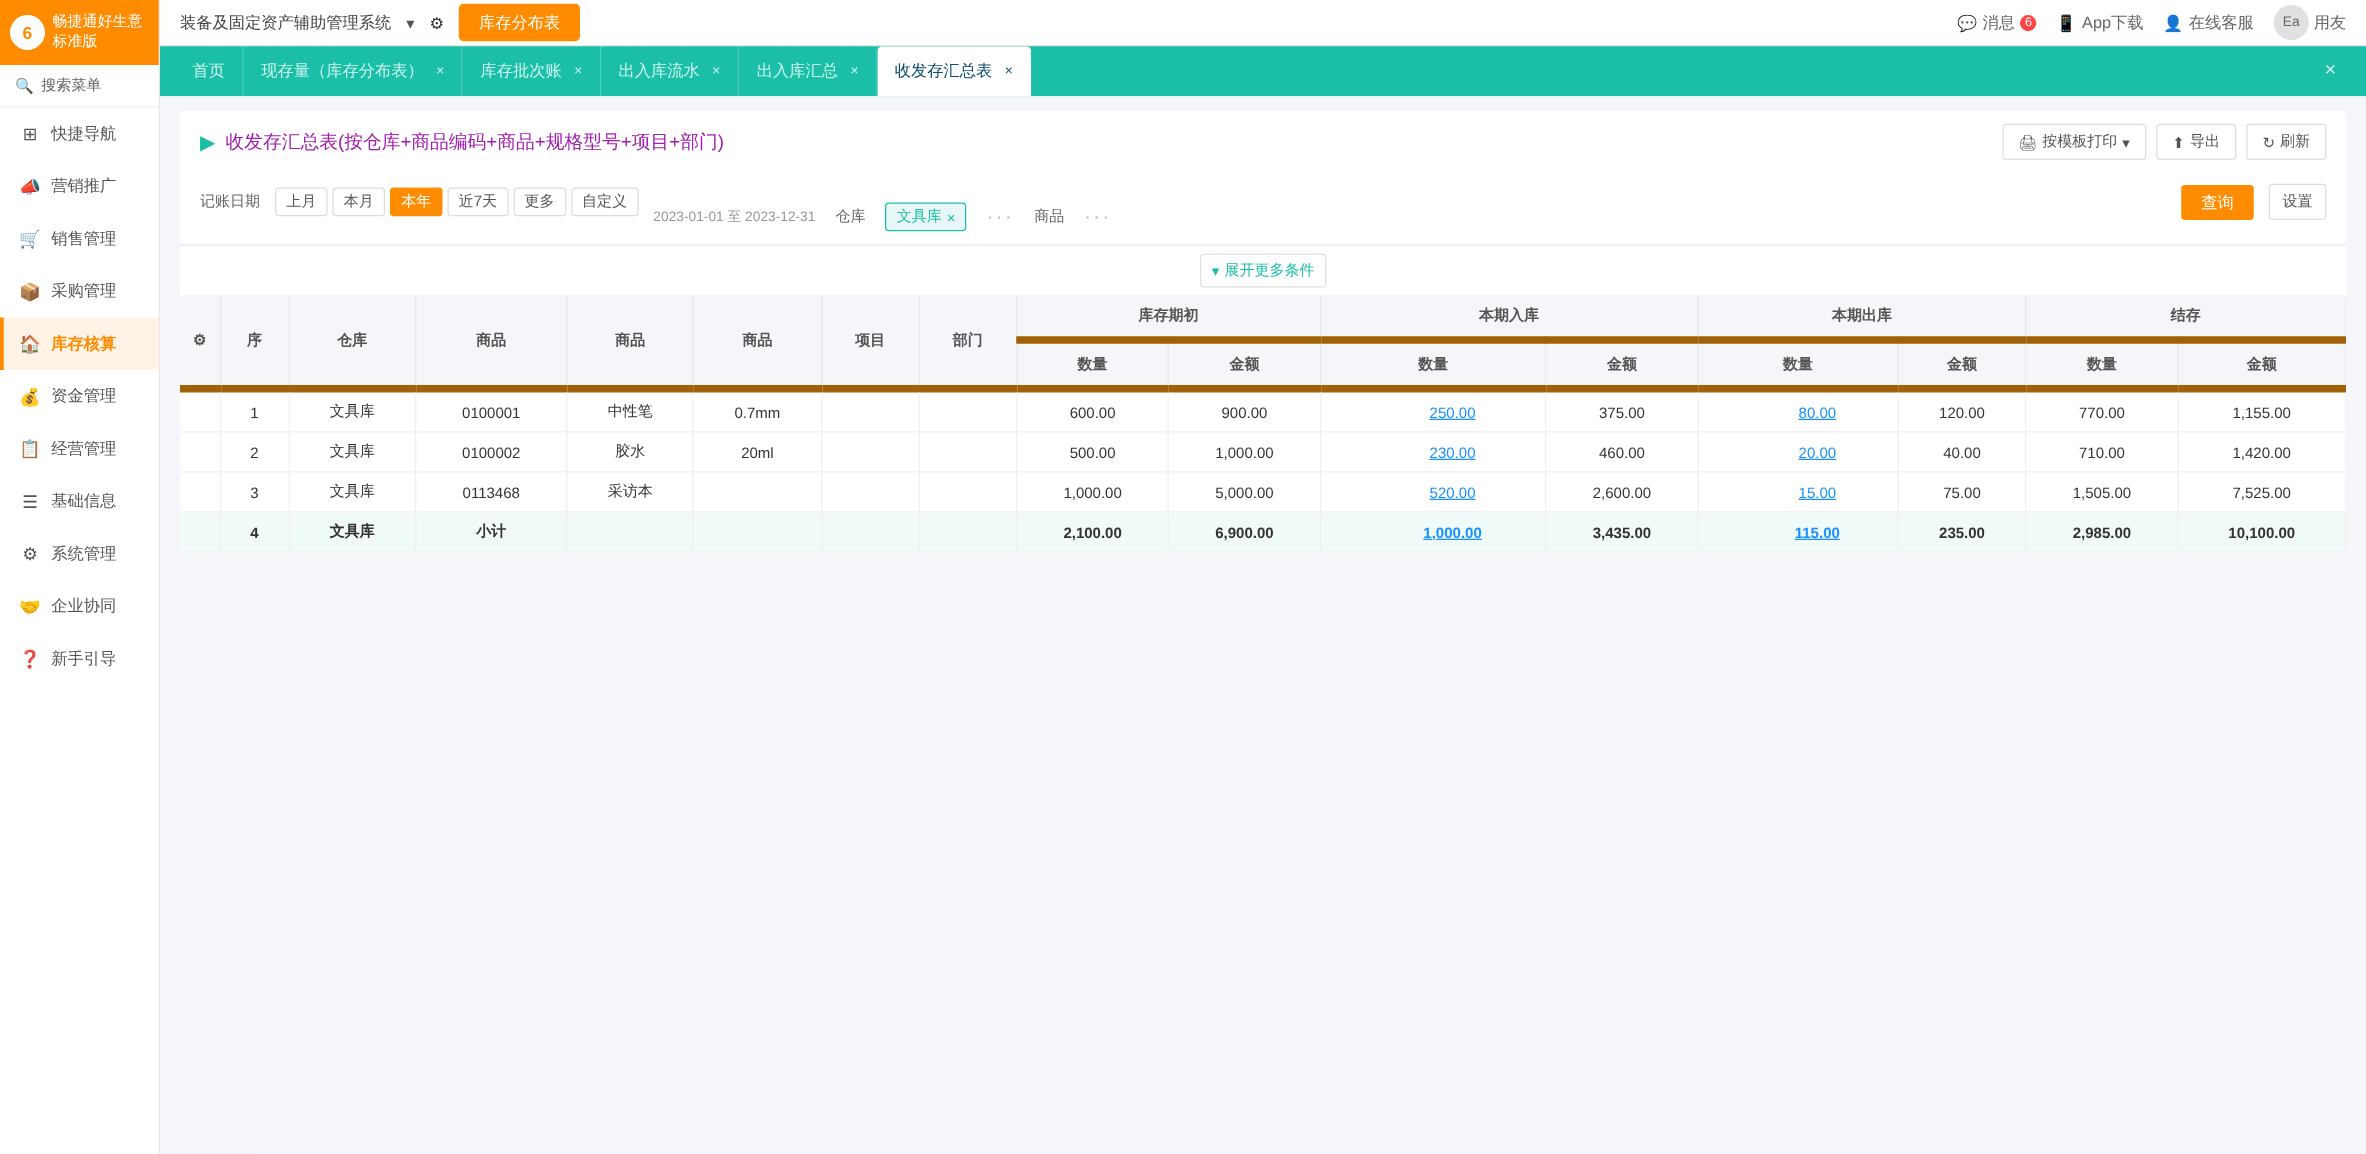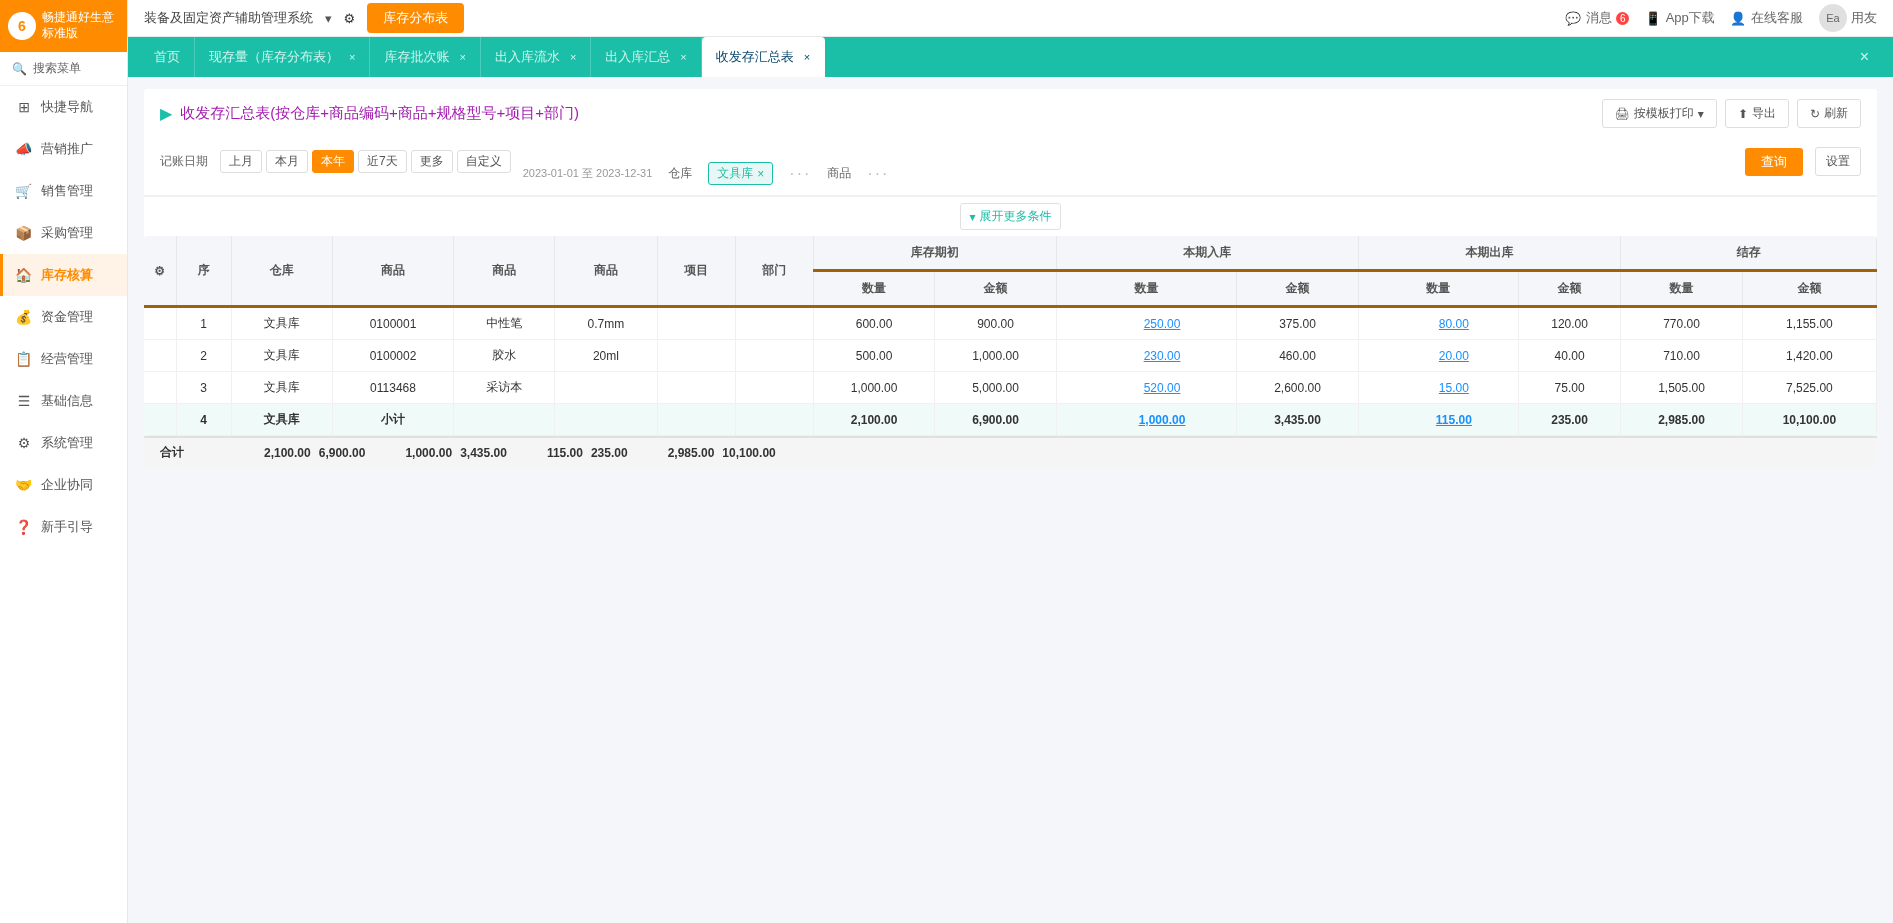--- a/index.html
+++ b/index.html
@@ -49,21 +49,21 @@
     .filter-dots { color: #bbb; cursor: pointer; font-size: 16px; letter-spacing: 2px; }
     .expand-btn { display: flex; align-items: center; gap: 4px; color: #1bbfa7; cursor: pointer; font-size: 12px; padding: 4px 8px; border: 1px solid #e0e0e0; border-radius: 3px; }
     .action-btn { display: flex; align-items: center; gap: 4px; padding: 5px 12px; border: 1px solid #ddd; border-radius: 3px; cursor: pointer; background: #fff; font-size: 12px; color: #555; }
     .query-btn { background: #ff8c00; color: #fff; border: none; padding: 5px 16px; border-radius: 3px; cursor: pointer; font-size: 13px; }
     .settings-btn { background: #fff; color: #555; border: 1px solid #ddd; padding: 5px 10px; border-radius: 3px; cursor: pointer; font-size: 12px; }
 
     
     .table-wrap { background: #fff; border-radius: 4px; overflow: hidden; }
     table { width: 100%; border-collapse: collapse; font-size: 12px; }
     thead tr { background: #f5f6fa; }
-    th { padding: 8px 8px; text-align: center; color: #555; font-weight: 600; border-bottom: 3px solid #a16207; border-right: 1px solid #e8e8e8; white-space: nowrap; font-size: 12px; }
+    th { padding: 8px 8px; text-align: center; color: #555; font-weight: 600; border-bottom: 6px solid #a16207; border-right: 1px solid #e8e8e8; white-space: nowrap; font-size: 12px; }
     td { padding: 7px 8px; text-align: center; border-bottom: 1px solid #f0f0f0; border-right: 1px solid #f0f0f0; color: #333; white-space: nowrap; }
     .subtotal-row td { background: #f0faf8; font-weight: bold; }
     .link-text { color: #1890ff; text-decoration: underline; cursor: pointer; margin-left: 31px; }
     .settings-col { width: 32px; }
     .gear-th { background: #f5f6fa; }
 
     
     .bottom-bar { background: #f5f5f5; border-top: 2px solid #e0e0e0; padding: 6px 16px; display: flex; align-items: center; font-size: 12px; font-weight: bold; color: #333; }
     .bottom-bar-label { margin-right: 20px; }
 
@@ -359,26 +359,14 @@
               <td><span class="link-text">115.00</span></td>
               <td>235.00</td>
               <td>2,985.00</td>
               <td>10,100.00</td>
             </tr>
           </tbody>
         </table>
       </div>
     </div>
 
-    <div class="bottom-bar" style="margin-top:auto; position:sticky; bottom:0; background:#f5f5f5;">
-      <span class="bottom-bar-label">合计</span>
-      <span style="margin-right:60px;"></span>
-      <span style="margin-right:8px;">2,100.00</span>
-      <span style="margin-right:40px;">6,900.00</span>
-      <span style="margin-right:8px;">1,000.00</span>
-      <span style="margin-right:40px;">3,435.00</span>
-      <span style="margin-right:8px;">115.00</span>
-      <span style="margin-right:40px;">235.00</span>
-      <span style="margin-right:8px;">2,985.00</span>
-      <span>10,100.00</span>
-    </div>
   </div>
 </div>
 
 </body></html>

